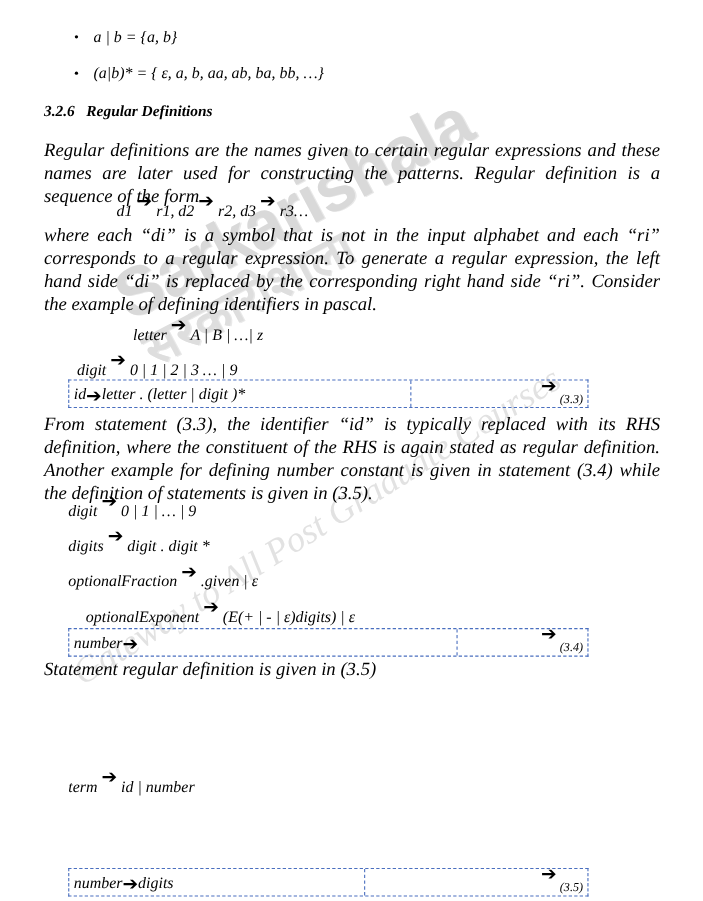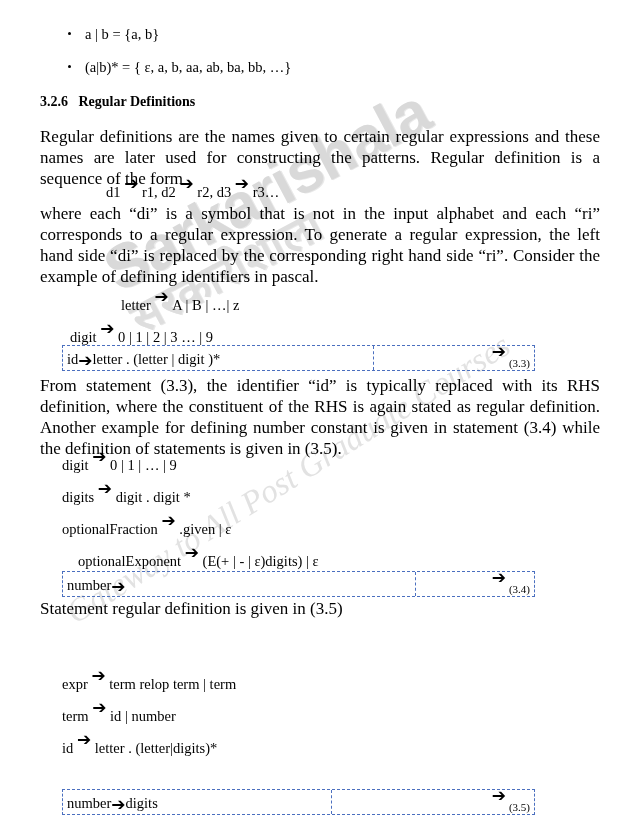--- a/index.html
+++ b/index.html
@@ -57,20 +57,21 @@
     font-style: italic;
     font-size: 33px;
     white-space: nowrap;
   }
 
   
   #content {
     position: absolute;
     inset: 0;
     z-index: 2;
+    font-style: italic;
   }
 
   .bullet-list {
     position: absolute;
     left: 40px;
     top: 26px;
     width: 560px;
     margin: 0;
     padding: 0;
     list-style: none;
@@ -283,37 +284,27 @@
     </div>
     <div class="eq-right">
       <span class="eq-arrow-right">➔</span>
       <span class="eq-num">(3.4)</span>
     </div>
   </div>
 
   <div class="para p-stmt">Statement regular definition is given in (3.5)</div>
 
 
-  <div class="rule" style="left:62px; top:677px;">
-    <span class="lhs">expr</span>
-    <span class="arrow">➔</span>
-    <span class="rhs">term relop term | term</span>
-  </div>
 
   <div class="rule" style="left:62px; top:709px;text-align:center;">
     <span class="lhs">term</span>
     <span class="arrow">➔</span>
     <span class="rhs">id | number</span>
   </div>
 
-  <div class="rule" style="left:62px; top:741px;">
-    <span class="lhs">id</span>
-    <span class="arrow">➔</span>
-    <span class="rhs">letter . (letter|digits)*</span>
-  </div>
 
 
   <div class="eqbox" style="left:62px; top:789px; width:473px; height:26px;">
     <div class="eq-left" style="width:268px;">
       <span class="lhs">number</span>
       <span class="arrow">➔</span>
       <span class="rhs">digits</span>
     </div>
     <div class="eq-right">
       <span class="eq-arrow-right">➔</span>

